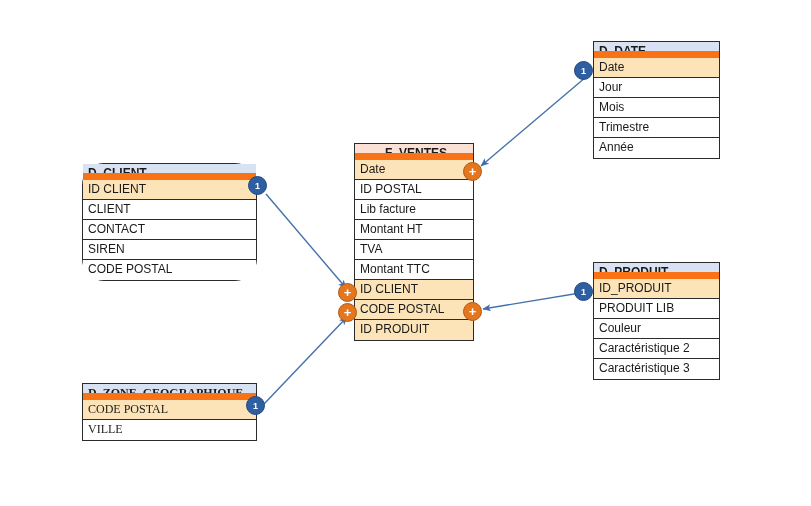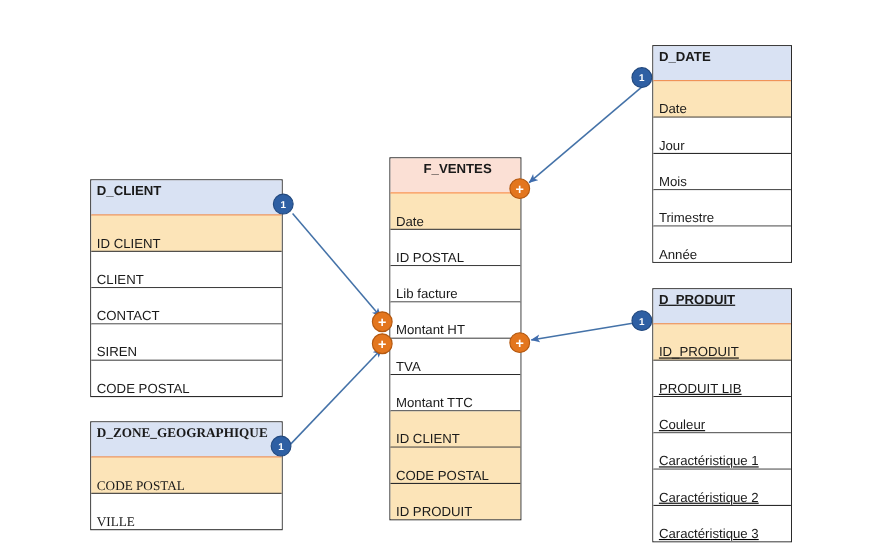--- a/index.html
+++ b/index.html
@@ -32,38 +32,38 @@
   
   .table {
     position: absolute;
     z-index: 2;
     box-sizing: border-box;
     border: 1px solid #2b2b2b;
     background: #ffffff;
   }
   .t-header {
     box-sizing: border-box;
-    height: 32px;
+    height: 16px;
     line-height: 18px;
     padding: 0 5px;
     font-size: 12px;
     font-weight: bold;
     color: #1a1a1a;
-    border-bottom: 1px solid #f97316;
+    border-bottom: 7px solid #f97316;
     white-space: nowrap;
     overflow: hidden;
   }
   .t-header.dim  { background: #d9e2f3; }
   .t-header.fact { background: #fbe0d5; padding-left: 30px; }
 
   .t-row {
     box-sizing: border-box;
     height: 20px;
     line-height: 19px;
-    padding: 16px 5px;
+    padding: 0 5px;
     font-size: 12px;
     color: #1a1a1a;
     background: #ffffff;
     border-bottom: 1px solid #2b2b2b;
     white-space: nowrap;
     overflow: hidden;
   }
   .t-row:last-child { border-bottom: none; }
   .t-row.key { background: #fce4b8; }
 
@@ -110,21 +110,21 @@
 
     <line x1="586" y1="77" x2="481" y2="166" stroke="#4472a8" stroke-width="1.4" marker-end="url(#arrowhead)"></line>
 
     <line x1="266" y1="194" x2="346" y2="288" stroke="#4472a8" stroke-width="1.4" marker-end="url(#arrowhead)"></line>
 
     <line x1="264" y1="404" x2="347" y2="317" stroke="#4472a8" stroke-width="1.4" marker-end="url(#arrowhead)"></line>
 
     <line x1="586" y1="292" x2="483" y2="309" stroke="#4472a8" stroke-width="1.4" marker-end="url(#arrowhead)"></line>
   </svg>
 
-  <div class="table" style="left:82px; top:163px; width:175px;">
+  <div class="table" style="left:82px; top:163px; width:175px;border-radius:22px;">
     <div class="t-header dim">D_CLIENT</div>
     <div class="t-row key">ID CLIENT</div>
     <div class="t-row">CLIENT</div>
     <div class="t-row">CONTACT</div>
     <div class="t-row">SIREN</div>
     <div class="t-row">CODE POSTAL</div>
   </div>
 
   <div class="table" style="left:82px; top:383px; width:175px;font-family:Liberation Serif, serif;">
     <div class="t-header dim">D_ZONE_GEOGRAPHIQUE</div>
@@ -147,26 +147,25 @@
 
   <div class="table" style="left:593px; top:41px; width:127px;">
     <div class="t-header dim">D_DATE</div>
     <div class="t-row key">Date</div>
     <div class="t-row">Jour</div>
     <div class="t-row">Mois</div>
     <div class="t-row">Trimestre</div>
     <div class="t-row">Année</div>
   </div>
 
-  <div class="table" style="left:593px; top:262px; width:127px;text-decoration:underline;">
+  <div class="table" style="left:593px; top:262px; width:127px;">
     <div class="t-header dim">D_PRODUIT</div>
     <div class="t-row key">ID_PRODUIT</div>
     <div class="t-row">PRODUIT LIB</div>
     <div class="t-row">Couleur</div>
-    <div class="t-row">Caractéristique 1</div>
     <div class="t-row">Caractéristique 2</div>
     <div class="t-row">Caractéristique 3</div>
   </div>
 
   <div class="marker one" style="left:248px; top:176px;">1</div>
 
   <div class="marker one" style="left:246px; top:396px;">1</div>
 
   <div class="marker one" style="left:574px; top:61px;">1</div>
 

